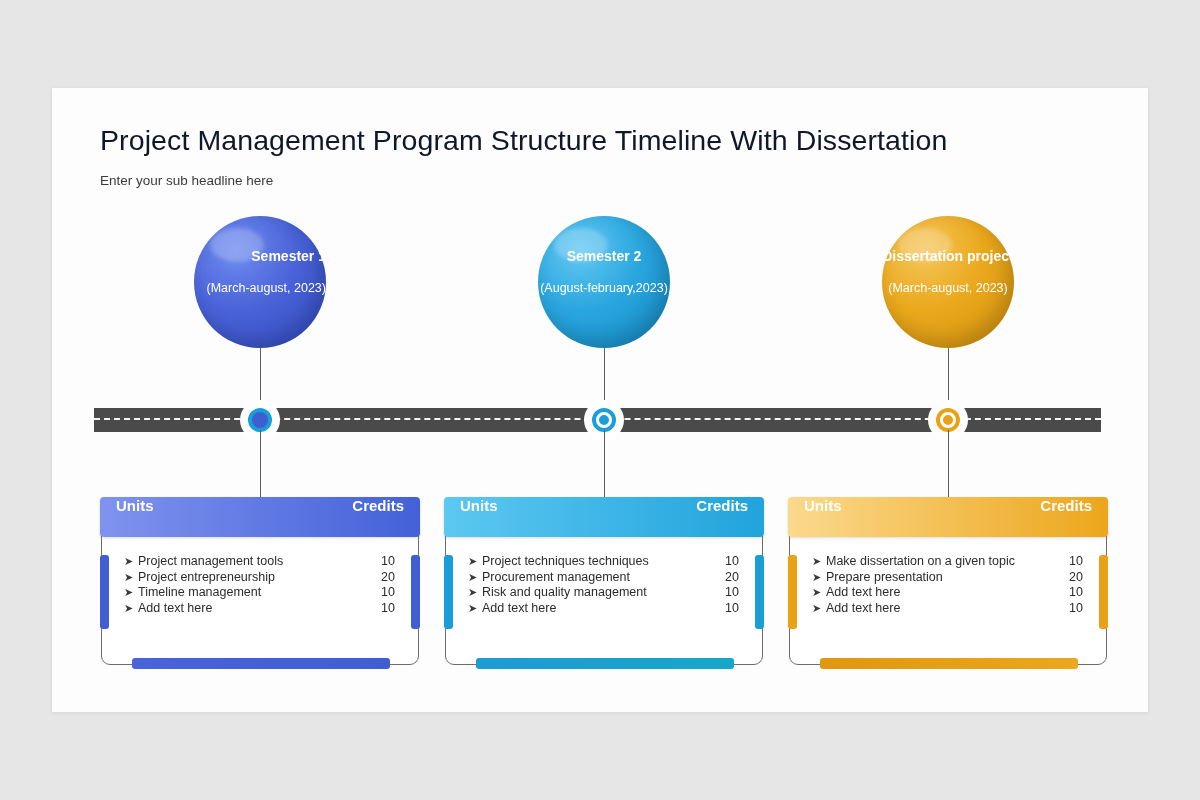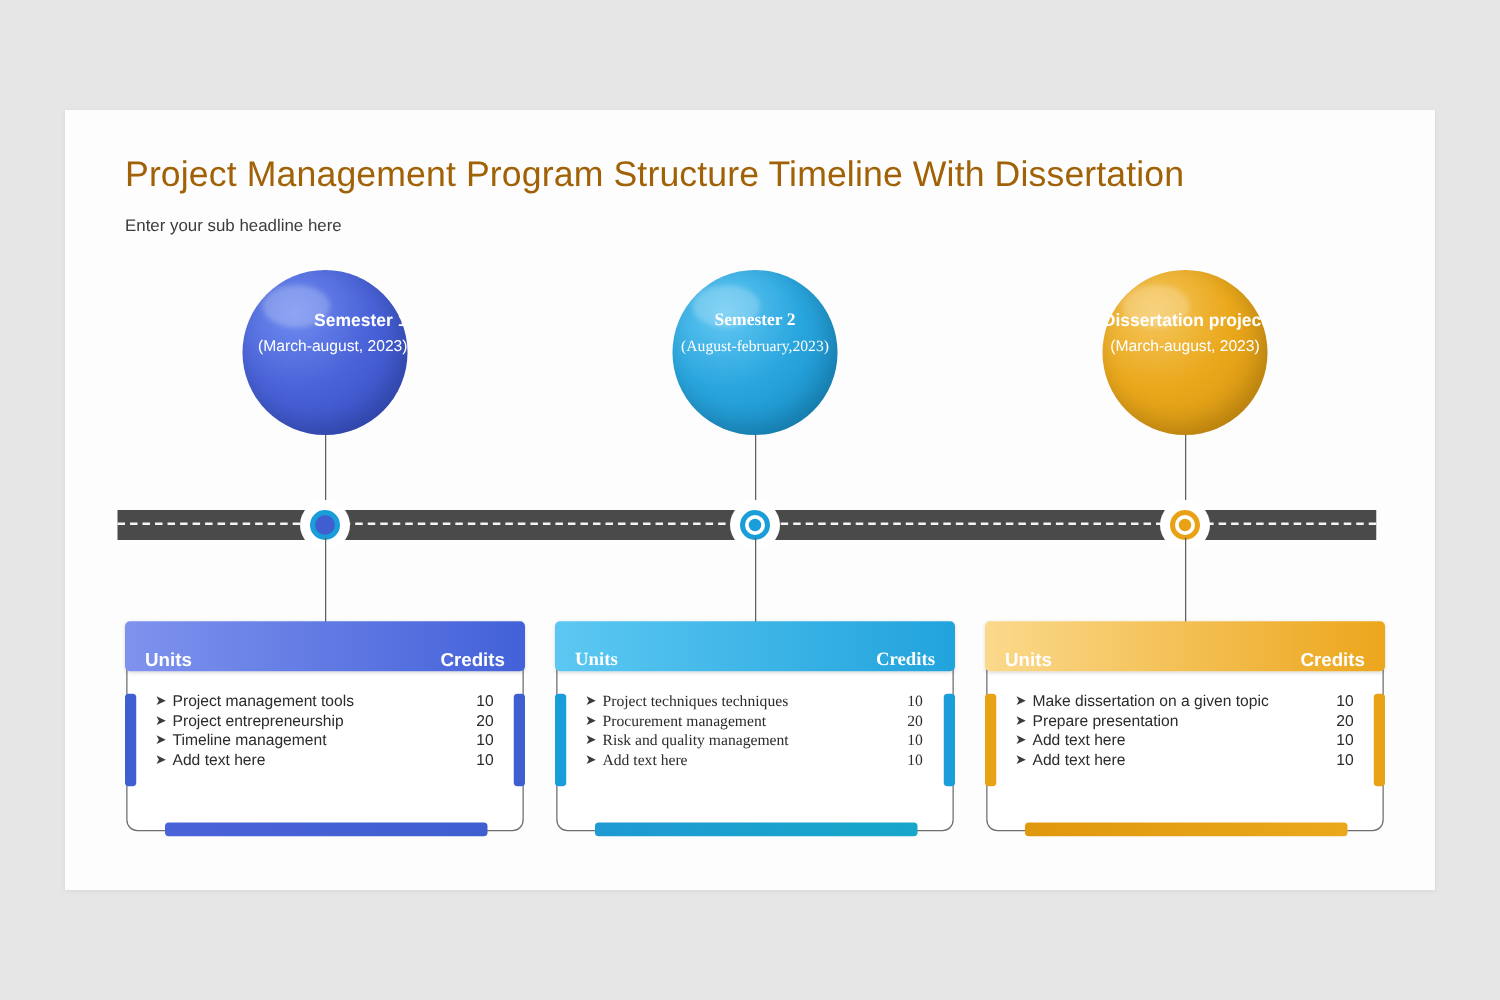--- a/index.html
+++ b/index.html
@@ -20,21 +20,21 @@
     width: 1096px;
     height: 624px;
     background: #fdfdfd;
     box-shadow: 0 1px 4px rgba(0,0,0,0.08);
   }
   .title {
     position: absolute;
     left: 48px;
     top: 36px;
     font-size: 28.5px;
-    color: #a16207;
+    color: #0f172a;
     letter-spacing: 0.1px;
     white-space: nowrap;
   }
   .subtitle {
     position: absolute;
     left: 48px;
     top: 85px;
     font-size: 13.5px;
     color: #3b3b3b;
   }
@@ -58,21 +58,21 @@
   }
 
   
   .col {
     position: absolute;
     top: 0;
     width: 320px;
     height: 624px;
   }
   .col-0 { left: 48px; }
-  .col-1 { left: 392px; font-family: Liberation Serif, serif; }
+  .col-1 { left: 392px; }
   .col-2 { left: 736px; text-decoration: underline; }
 
   
   .bubble {
     position: absolute;
     left: 50%;
     top: 128px;
     width: 132px;
     height: 132px;
     margin-left: -66px;
@@ -98,21 +98,21 @@
     position: relative;
     font-size: 14px;
     font-weight: bold;
     line-height: 17px;
     z-index: 2;
   }
   .bubble .b-sub {
     position: relative;
     font-size: 12.5px;
     line-height: 16px;
-    margin-top: 4px;
+    margin-top: 15px;
     z-index: 2;
   }
 
   
   .conn-up {
     position: absolute;
     left: 50%;
     top: 260px;
     width: 1px;
     height: 63px;
@@ -186,21 +186,21 @@
     position: absolute;
     left: -2px;
     top: -4px;
     width: 320px;
     height: 40px;
     border-radius: 4px;
     color: #ffffff;
     box-sizing: border-box;
     padding: 0 16px;
     display: flex;
-    align-items: flex-end;
+    align-items: flex-start;
     justify-content: space-between;
     font-size: 15px;
     font-weight: bold;
     box-shadow: 0 1px 3px rgba(0,0,0,0.15);
   }
   .tab-left {
     position: absolute;
     left: -2px;
     top: 54px;
     width: 9px;

